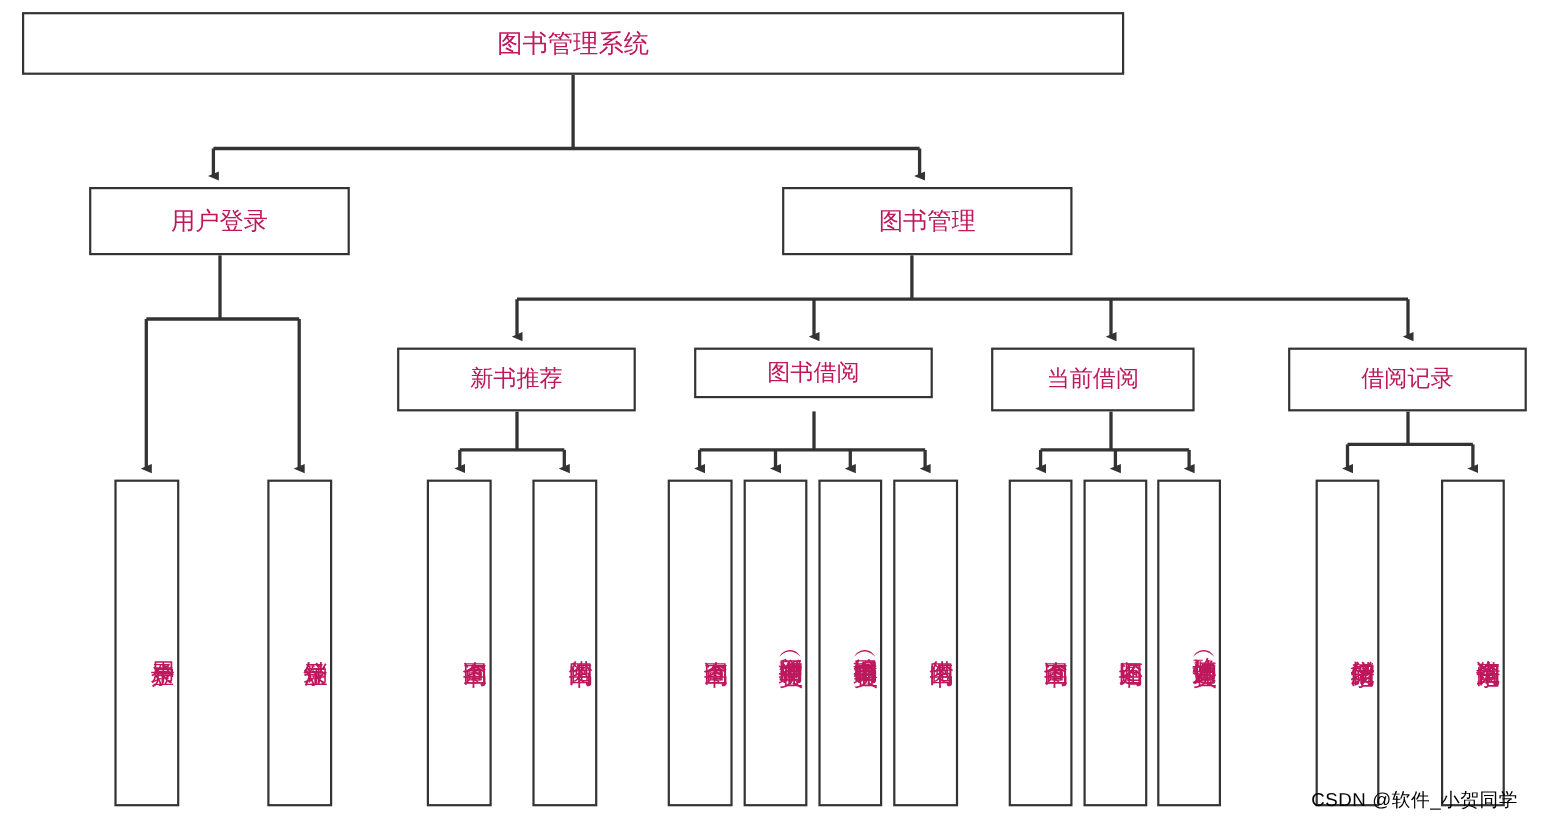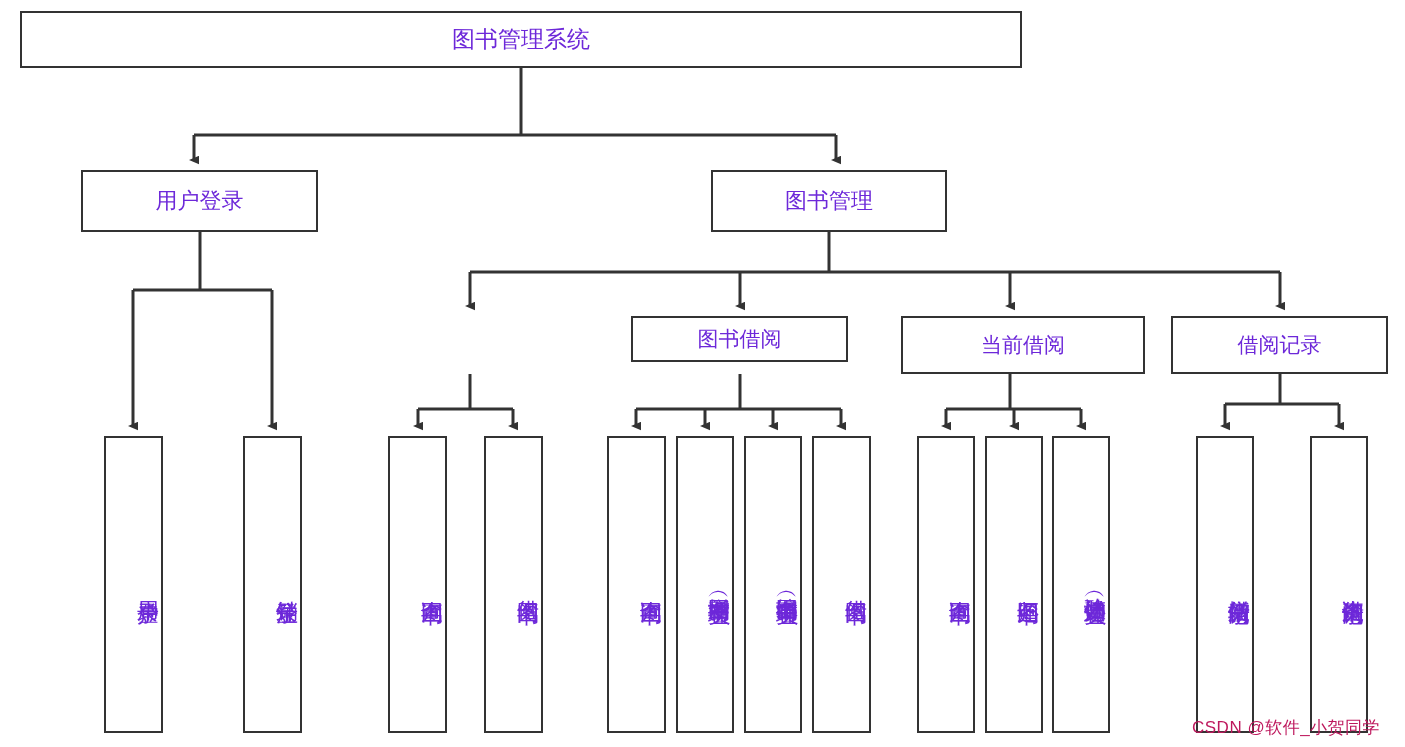--- a/index.html
+++ b/index.html
@@ -27,21 +27,21 @@
     pointer-events: none;
   }
   .node {
     position: absolute;
     box-sizing: border-box;
     border: 2px solid #333333;
     background: #ffffff;
     display: flex;
     align-items: center;
     justify-content: center;
-    color: #6d28d9;
+    color: #be185d;
     line-height: 1.18;
     text-align: center;
   }
   .node.root {
     font-size: 23px;
   }
   .node.lvl2 {
     font-size: 22px;
   }
   .node.lvl3 {
@@ -55,21 +55,21 @@
     padding: 10px 0;
     align-items: flex-start;
     justify-content: center;
   }
   .node.leaf .label {
     display: block;
   }
   .watermark {
     position: absolute;
     font-size: 17px;
-    color: #be185d;
+    color: #000000;
     white-space: nowrap;
     letter-spacing: 0.5px;
   }
 </style>
 </head>
 <body>
 
 <div id="canvas">
 
   <svg class="connectors" viewBox="0 0 1405 747" xmlns="http://www.w3.org/2000/svg">
@@ -122,28 +122,31 @@
     </g>
   </svg>
 
   <div class="node root" style="left:20px; top:11px; width:1002px; height:57px;">
     <span class="label">图书管理系统</span>
   </div>
 
   <div class="node lvl2" style="left:81px; top:170px; width:237px; height:62px;">
     <span class="label">用户登录</span>
   </div>
-  <div class="node lvl2" style="left:711px; top:170px; width:236px; height:62px;">
+  <div class="node lvl2" style="left:711px; top:170px; width:264px; height:62px;">
     <span class="label">图书管理</span>
   </div>
 
+  <div class="node lvl3" style="left:361px; top:316px; width:217px; height:58px;">
+    <span class="label">新书推荐</span>
+  </div>
   <div class="node lvl3" style="left:631px; top:316px; width:217px; height:46px;">
     <span class="label">图书借阅</span>
   </div>
-  <div class="node lvl3" style="left:901px; top:316px; width:244px; height:58px;">
+  <div class="node lvl3" style="left:901px; top:316px; width:185px; height:58px;">
     <span class="label">当前借阅</span>
   </div>
   <div class="node lvl3" style="left:1171px; top:316px; width:217px; height:58px;justify-content:center;">
     <span class="label">借阅记录</span>
   </div>
 
   <div class="node leaf" style="left:104px; top:436px; width:59px; height:297px;">
     <span class="label">用户登录</span>
   </div>
   <div class="node leaf" style="left:243px; top:436px; width:59px; height:297px;">

